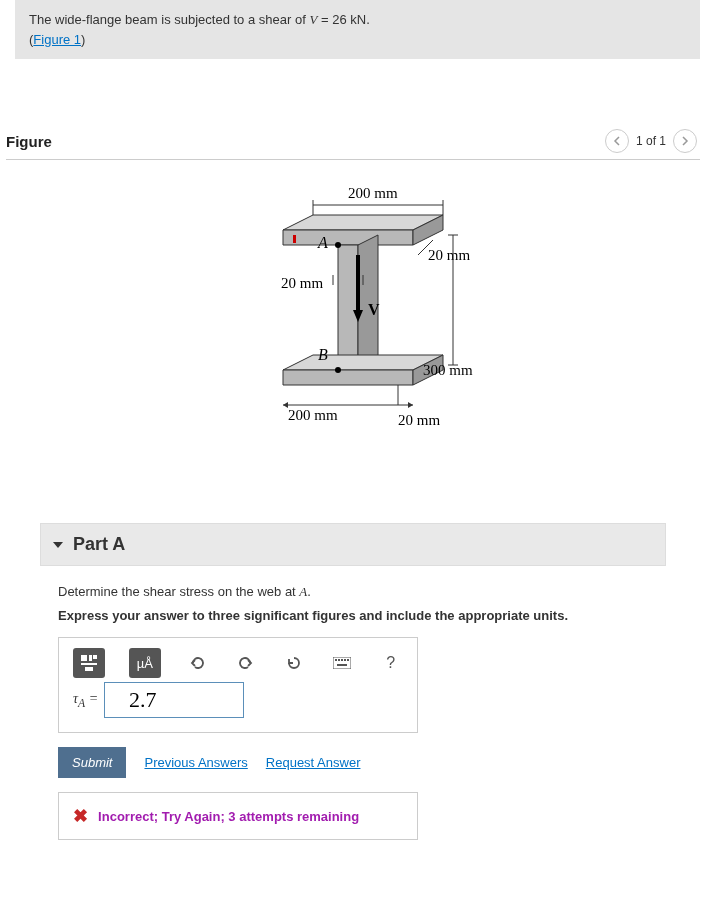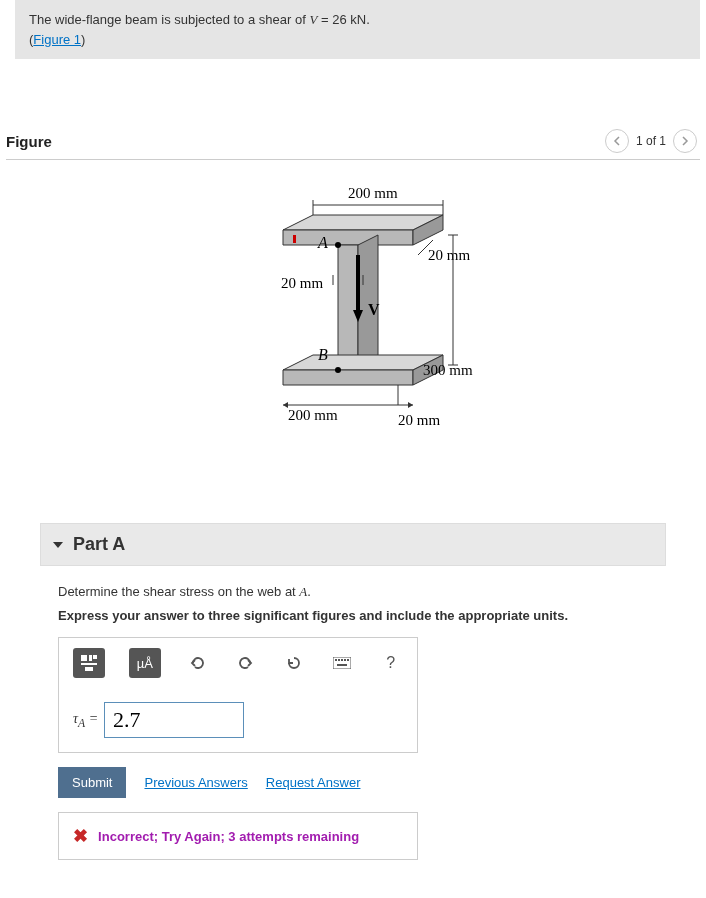--- a/index.html
+++ b/index.html
@@ -66,21 +66,21 @@
   .bold-line { font-weight: bold; margin-bottom: 14px; }
   .answer-box {
     border: 1px solid #ccc;
     padding: 10px 14px 14px 14px;
     width: 360px;
   }
   .toolbar {
     display: flex;
     align-items: center;
     gap: 24px;
-    margin-bottom: 24px;
+    margin-bottom: 4px;
   }
   .tool-btn-dark {
     background: #555;
     color: #fff;
     width: 34px; height: 30px;
     display: inline-flex;
     align-items: center; justify-content: center;
     border-radius: 3px;
     cursor: pointer;
     font-size: 13px;
@@ -97,33 +97,34 @@
   .answer-row {
     display: flex;
     align-items: center;
     gap: 6px;
   }
   .answer-label { font-family: "Times New Roman", serif; font-style: italic; font-size: 14px; }
   .value-input, .unit-input {
     border: 1px solid #5b8fb9;
     font-family: "Times New Roman", serif;
     font-size: 22px;
-    padding: 4px 8px;
+    padding: 4px 24px;
     height: 36px;
   }
   .value-input { width: 140px; }
   .unit-input { width: 150px; }
   .action-row { margin-top: 14px; display: flex; align-items: center; gap: 18px; }
   .submit-btn {
     background: #4f6f8f;
     color: #fff;
     border: none;
     padding: 8px 14px;
     font-size: 13px;
     cursor: pointer;
+    font-style: italic;
   }
   .link-btn {
     color: #0072c6;
     text-decoration: underline;
     font-size: 13px;
     cursor: pointer;
   }
   .feedback-box {
     border: 1px solid #ccc;
     padding: 12px 14px;

